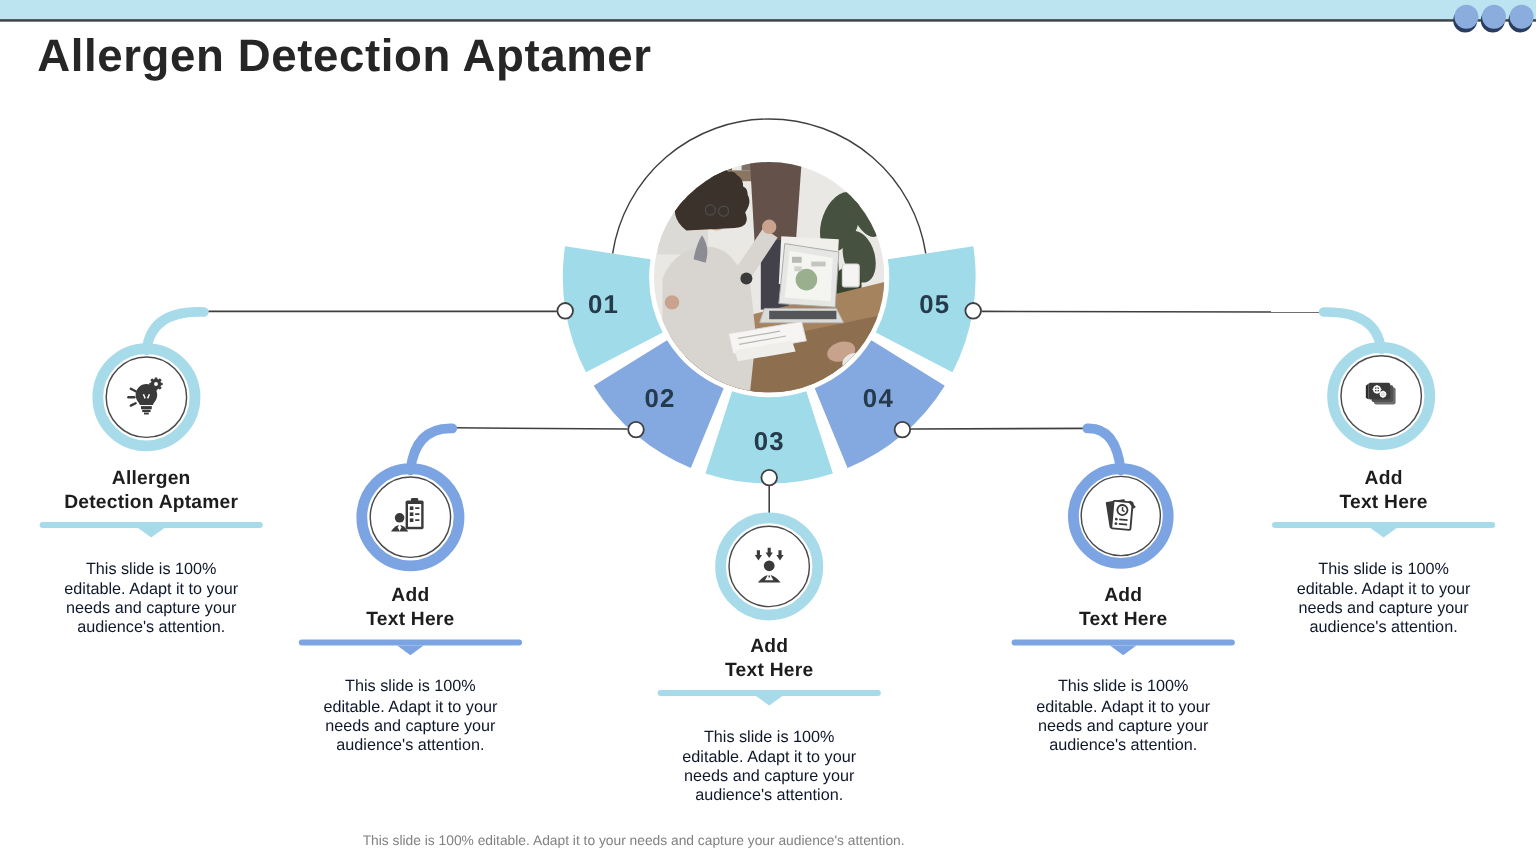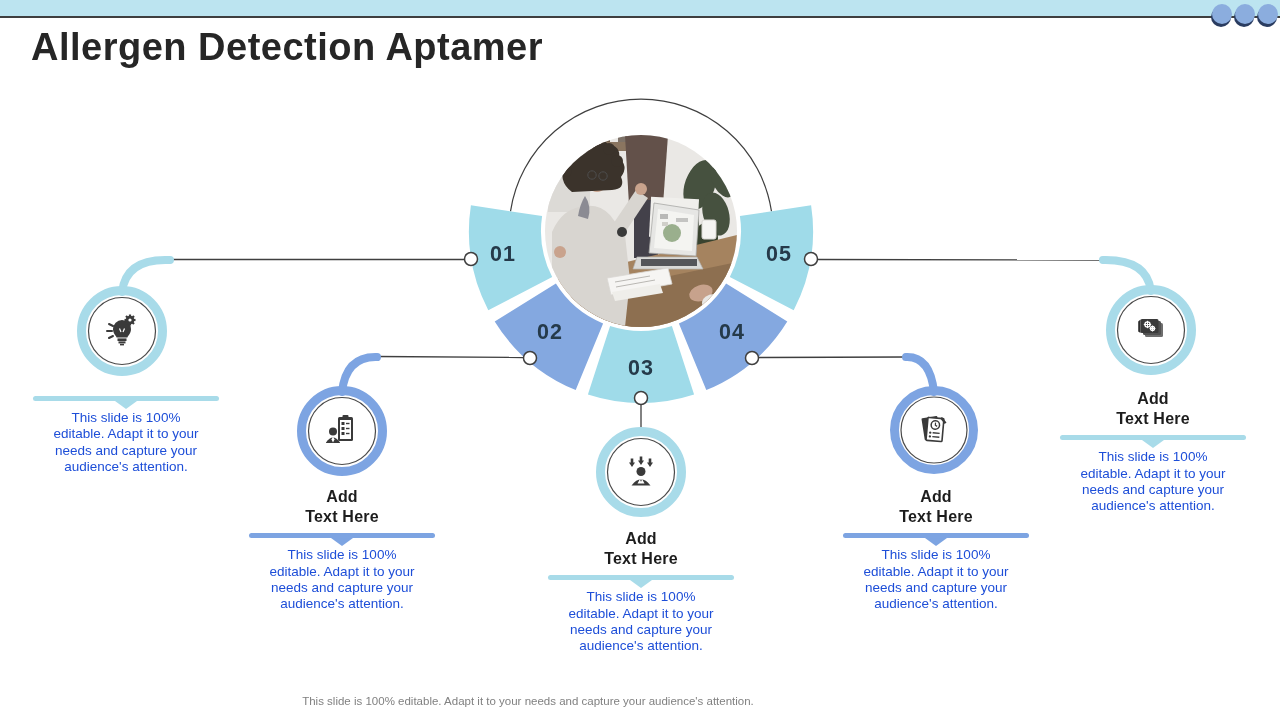--- a/index.html
+++ b/index.html
@@ -11,21 +11,21 @@
                color:#262626;letter-spacing:.5px;margin:0}
   svg.scene{position:absolute;left:0;top:0;width:1280px;height:720px}
   .step{position:absolute;width:220px;text-align:center}
   .step .heading{font-size:16px;font-weight:700;color:#1d1d1d;line-height:1.22;letter-spacing:.2px}
   .bar{width:186px;height:5px;border-radius:3px;margin:7px auto 0;position:relative}
   .bar::after{content:"";position:absolute;left:50%;top:5px;transform:translateX(-50%);
               border-left:11px solid transparent;border-right:11px solid transparent;
               border-top:8px solid #000}
   .bar.cyan{background:#a8dbe9}.bar.cyan::after{border-top-color:#a8dbe9}
   .bar.peri{background:#7da4e2}.bar.peri::after{border-top-color:#7da4e2}
-  .step .body{margin-top:9px;font-size:13.5px;color:#1d4ed8;line-height:1.22}
+  .step .body{margin-top:26px;font-size:13.5px;color:#0f172a;line-height:1.22}
   .icon-box{position:absolute;width:40px;height:40px}
   .footer{position:absolute;left:0;top:695px;width:1056px;text-align:center;
           font-size:11.5px;color:#818181}
   
   #step1{left:16px;top:389px}
   #step2{left:232px;top:487px}
   #step3{left:531px;top:529px}
   #step4{left:826px;top:487px}
   #step5{left:1043px;top:389px}
   #icon1{left:102px;top:311px}
@@ -262,20 +262,24 @@
     <g stroke="#ffffff" stroke-width="1">
       <line x1="16.5" y1="10.8" x2="16.5" y2="18.2"></line>
         <line x1="12.8" y1="14.5" x2="20.2" y2="14.5"></line>
       <line x1="21.5" y1="15.6" x2="21.5" y2="21.4"></line>
         <line x1="18.6" y1="18.5" x2="24.4" y2="18.5"></line>
     </g>
   </svg>
 </div>
 
 <div class="step" id="step1">
+  <div class="heading">
+    <div>Allergen</div>
+    <div>Detection Aptamer</div>
+  </div>
   <div class="bar cyan"></div>
   <div class="body">
     <div>This slide is 100%</div>
     <div>editable. Adapt it to your</div>
     <div>needs and capture your</div>
     <div>audience's attention.</div>
   </div>
 </div>
 
 <div class="step" id="step2">

